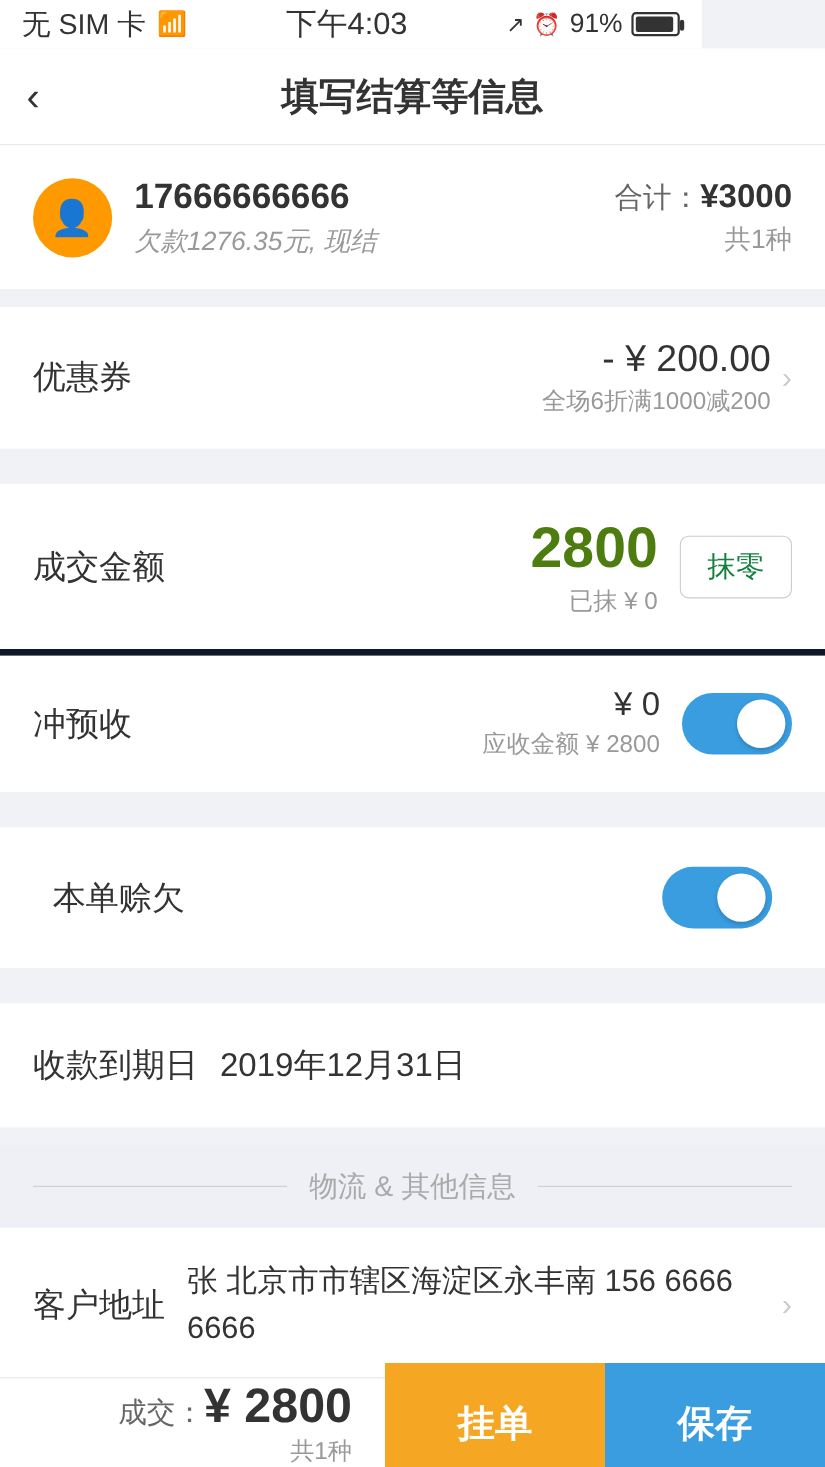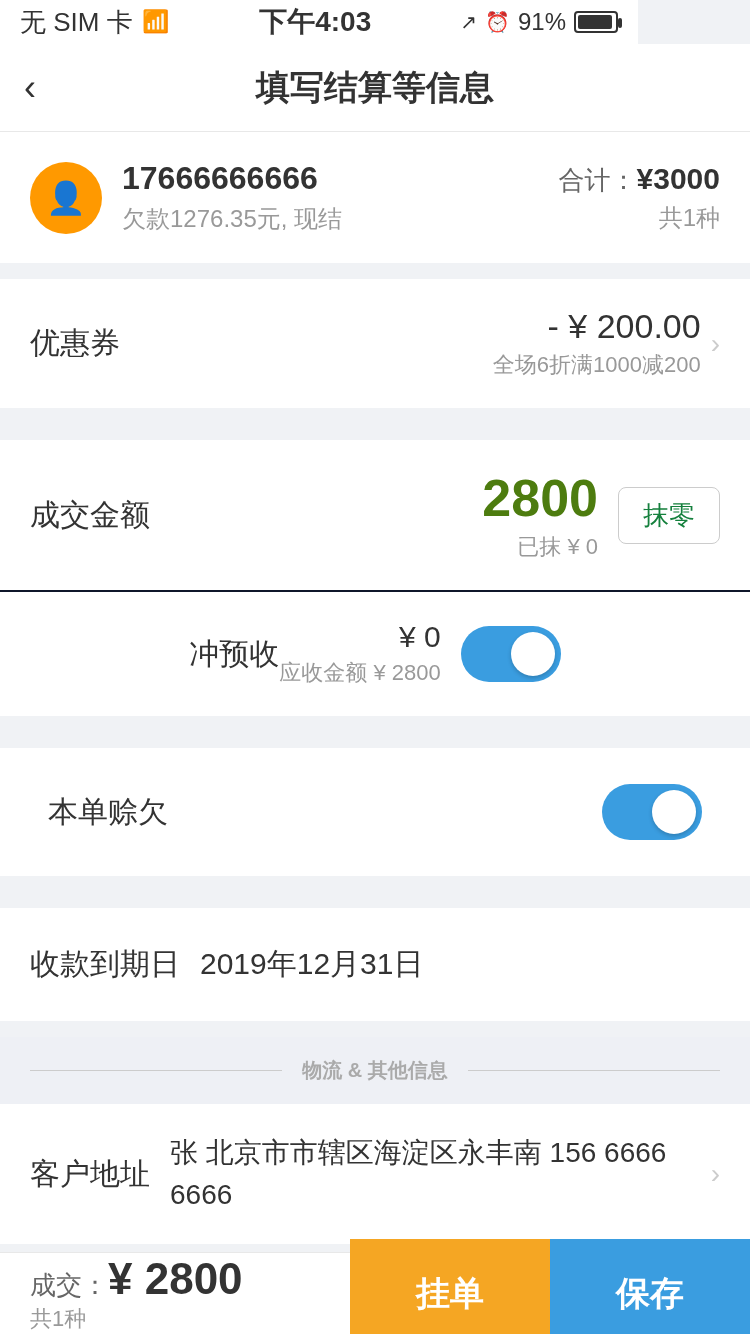--- a/index.html
+++ b/index.html
@@ -83,21 +83,21 @@
     .user-left { display: flex; align-items: center; gap: 20px; }
     .avatar {
       width: 72px; height: 72px;
       background: #f90;
       border-radius: 50%;
       display: flex; align-items: center; justify-content: center;
       color: #fff;
       font-size: 32px;
     }
     .user-info .phone { font-size: 32px; font-weight: 600; color: #333; }
-    .user-info .debt { font-size: 24px; color: #999; margin-top: 6px; }
+    .user-info .debt { font-size: 24px; color: #999; margin-top: 6px; font-style: italic; }
     .user-right { text-align: right; }
     .user-right .total-count { font-size: 24px; color: #999; margin-top: 4px; }
 
     
     .divider-gray {
       height: 16px;
       background: #f0f2f5;
     }
 
     
@@ -135,25 +135,25 @@
       padding: 10px 24px;
       font-size: 26px;
       color: #15803d;
       background: #fff;
       cursor: pointer;
     }
     .amount-sub { font-size: 22px; color: #999; text-align: right; margin-top: 4px; }
 
     
     .prereceive-row {
-      padding: 28px 18px;
-      display: flex;
-      align-items: center;
-      justify-content: center;
-      border-top: 2px solid #0f172a;
+      padding: 28px 30px;
+      display: flex;
+      align-items: center;
+      justify-content: space-between;
+      border-top: 6px solid #0f172a;
     }
     .prereceive-label { font-size: 30px; color: #333; }
     .prereceive-right { display: flex; align-items: center; gap: 20px; }
     .prereceive-value { text-align: right; }
     .prereceive-amount { font-size: 30px; font-weight: 500; color: #333; }
     .prereceive-receivable { font-size: 22px; color: #999; margin-top: 4px; }
 
     
     .toggle {
       width: 100px; height: 56px;
@@ -208,23 +208,22 @@
       justify-content: center;
       gap: 20px;
       margin-top: 16px;
     }
     .logistics-line {
       flex: 1;
       height: 1px;
       background: #ccc;
     }
     .logistics-text {
-      font-size: 20px;
+      font-size: 26px;
       color: #aaa;
-      font-weight: bold;
     }
 
     
     .address-section {
       background: #fff;
     }
     .address-row {
       padding: 28px 30px;
       display: flex;
       align-items: center;
@@ -243,20 +242,21 @@
     .bottom-bar {
       position: fixed;
       bottom: 0;
       left: 0;
       width: 750px;
       height: 82px;
       background: #fff;
       display: flex;
       align-items: center;
       border-top: 1px solid #e8e8e8;
+      text-align: right;
     }
     .bottom-left {
       flex: 1;
       padding: 0 30px;
     }
     .bottom-deal-label { font-size: 26px; color: #666; }
     .bottom-deal-amount { font-size: 44px; font-weight: 700; color: #333; }
     .bottom-count { font-size: 22px; color: #999; }
     .btn-hold {
       width: 200px;
@@ -289,21 +289,21 @@
     }
   </style>
 </head>
 <body>
 
 <div class="status-bar">
   <div class="status-left">
     <span>无 SIM 卡</span>
     <span class="wifi-icon">📶</span>
   </div>
-  <div style="font-size:28px;font-weight:700;">下午4:03</div>
+  <div style="font-size:28px;font-weight:400;">下午4:03</div>
   <div class="status-right">
     <span style="font-size:20px;">↗</span>
     <span style="font-size:20px;">⏰</span>
     <span>91%</span>
     <div class="battery-icon">
       <div class="battery-fill"></div>
     </div>
   </div>
 </div>
 

